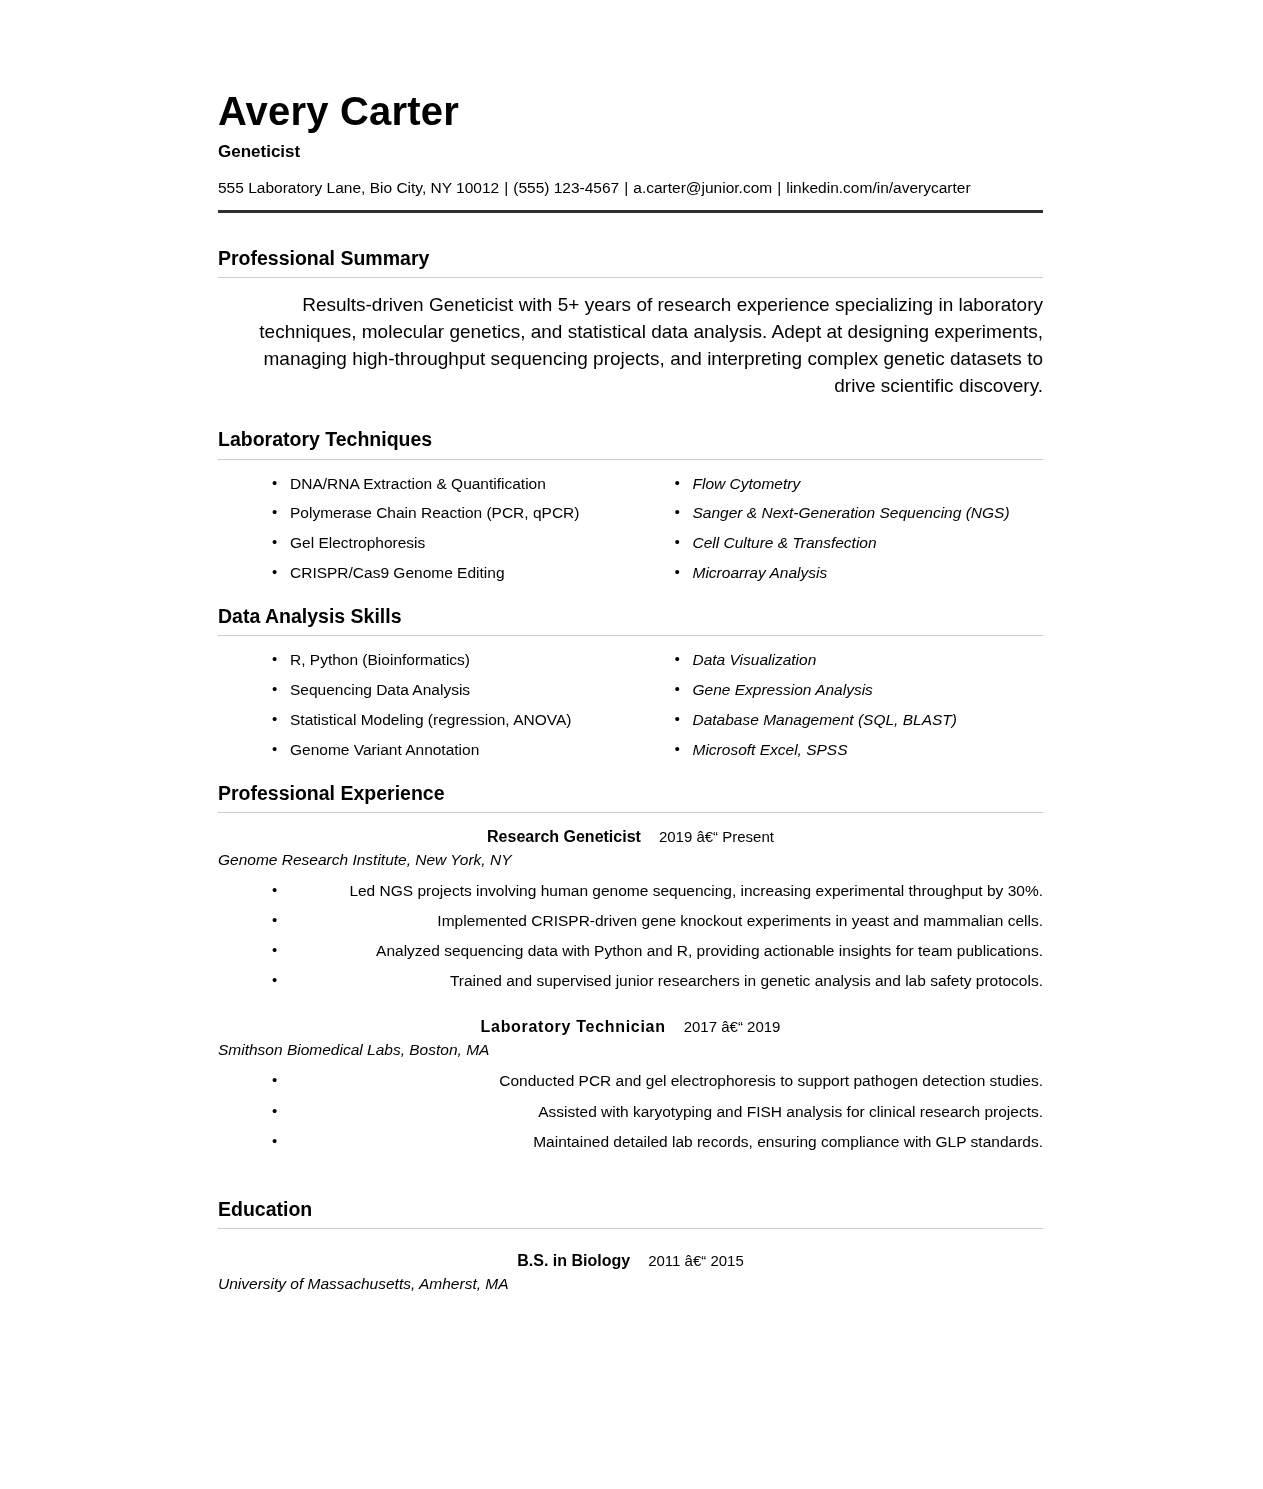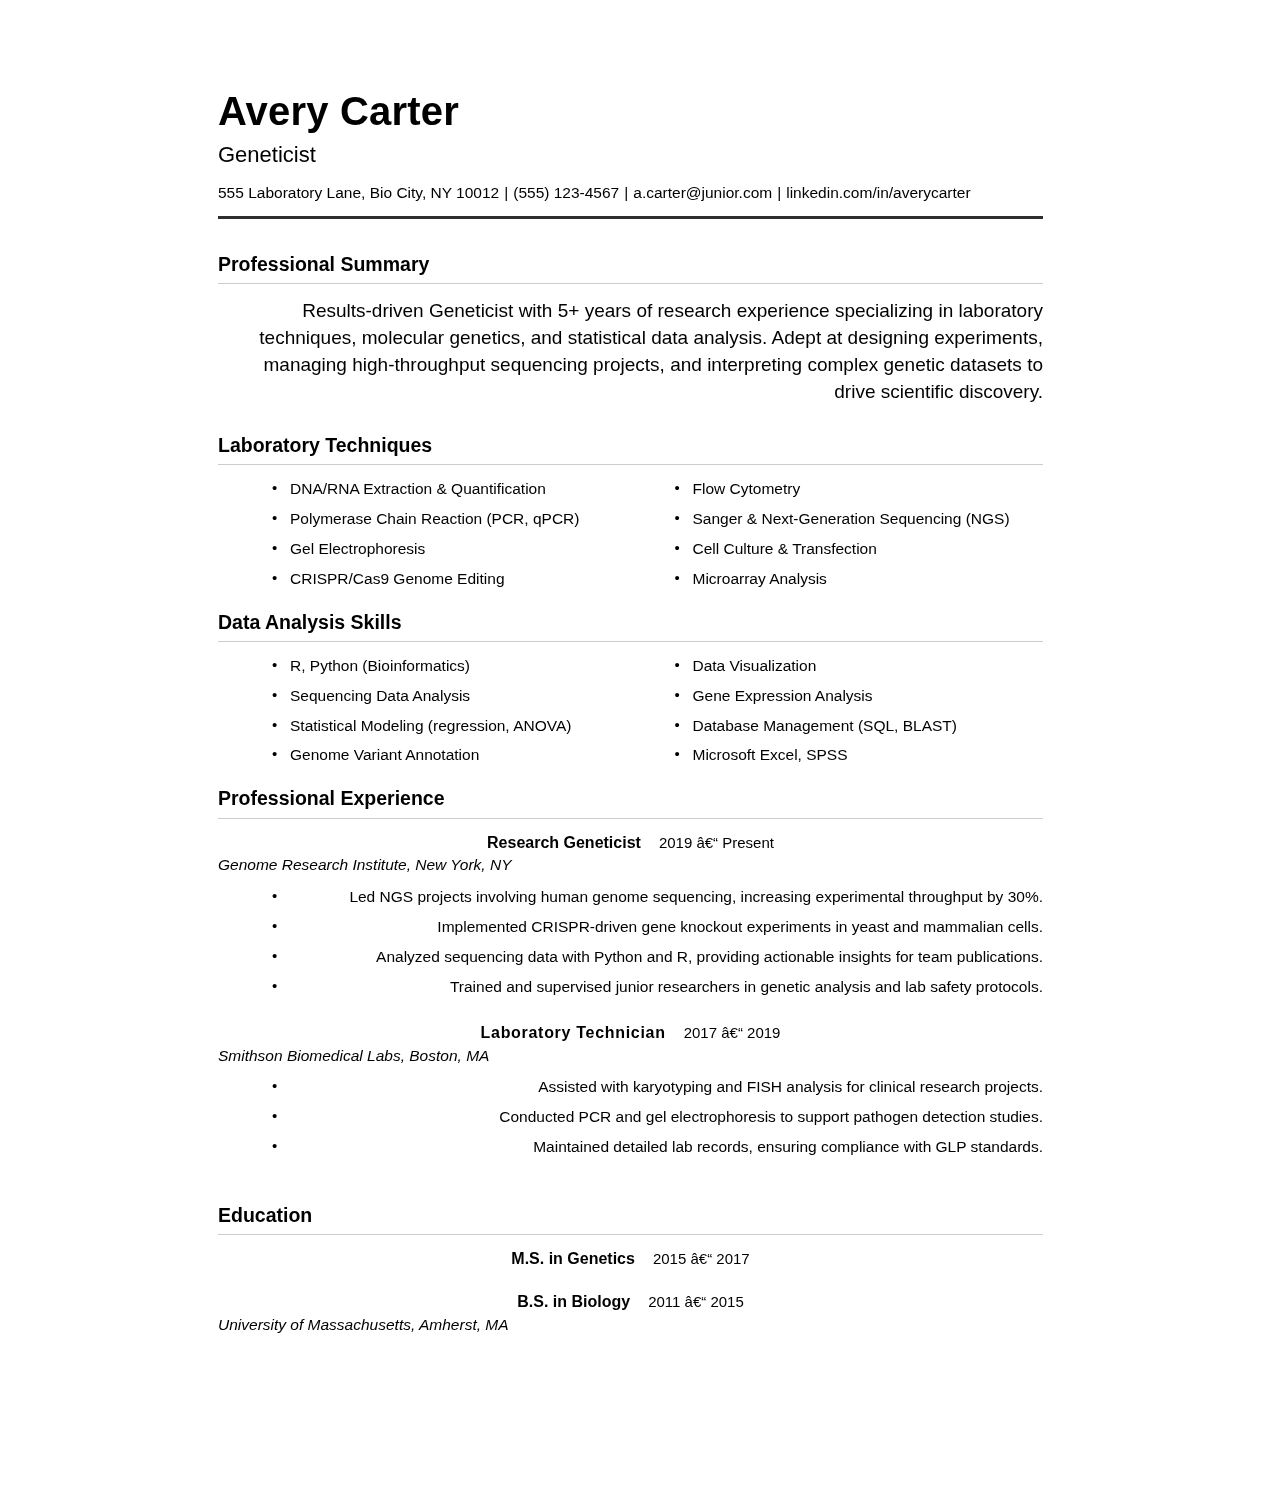--- a/index.html
+++ b/index.html
@@ -31,22 +31,22 @@
   
   .name {
     font-size: 40px;
     font-weight: bold;
     letter-spacing: 0.2px;
     line-height: 1.08;
     margin: 0 0 9px 0;
     color: #000;
   }
   .job-title {
-    font-size: 22px;
-    font-weight: normal;
+    font-size: 17px;
+    font-weight: bold;
     margin: 0 0 16px 0;
     line-height: 1.15;
   }
   .contact-line {
     font-size: 15.5px;
     line-height: 1.3;
     margin: 0 0 12px 0;
     white-space: nowrap;
   }
   .contact-sep {
@@ -87,21 +87,21 @@
   
   .two-col {
     display: flex;
     margin: 0 0 22px 0;
   }
   .col {
     width: 50%;
     box-sizing: border-box;
   }
   .col:first-child { padding-left: 52px; }
-  .col:last-child  { padding-left: 42px; }
+  .col:last-child  { padding-left: 42px; font-style: italic; }
   ul.bullets {
     list-style: none;
     margin: 0;
     padding: 0;
   }
   ul.bullets li {
     position: relative;
     font-size: 15.5px;
     line-height: 1.28;
     padding-left: 20px;
@@ -260,38 +260,34 @@
         </ul>
       </div>
 
       <div class="entry exp-group">
         <div class="entry-head">
           <span class="entry-title spaced">Laboratory Technician</span>
           <span class="entry-date">2017 â€“ 2019</span>
         </div>
         <div class="entry-sub">Smithson Biomedical Labs, Boston, MA</div>
         <ul class="entry-bullets">
+          <li>Conducted PCR and gel electrophoresis to support pathogen detection studies.</li>
           <li>Assisted with karyotyping and FISH analysis for clinical research projects.</li>
-          <li>Conducted PCR and gel electrophoresis to support pathogen detection studies.</li>
           <li>Maintained detailed lab records, ensuring compliance with GLP standards.</li>
         </ul>
       </div>
     </div>
 
     <div class="spacer-lg"></div>
 
     <div class="section">
       <div class="section-heading">Education</div>
       <hr class="section-rule">
 
       <div class="entry edu-entry">
-        <div class="entry-head">
-          <span class="entry-title">M.S. in Genetics</span>
-          <span class="entry-date">2015 â€“ 2017</span>
-        </div>
       </div>
 
       <div class="entry edu-entry">
         <div class="entry-head">
           <span class="entry-title">B.S. in Biology</span>
           <span class="entry-date">2011 â€“ 2015</span>
         </div>
         <div class="entry-sub">University of Massachusetts, Amherst, MA</div>
       </div>
     </div>

